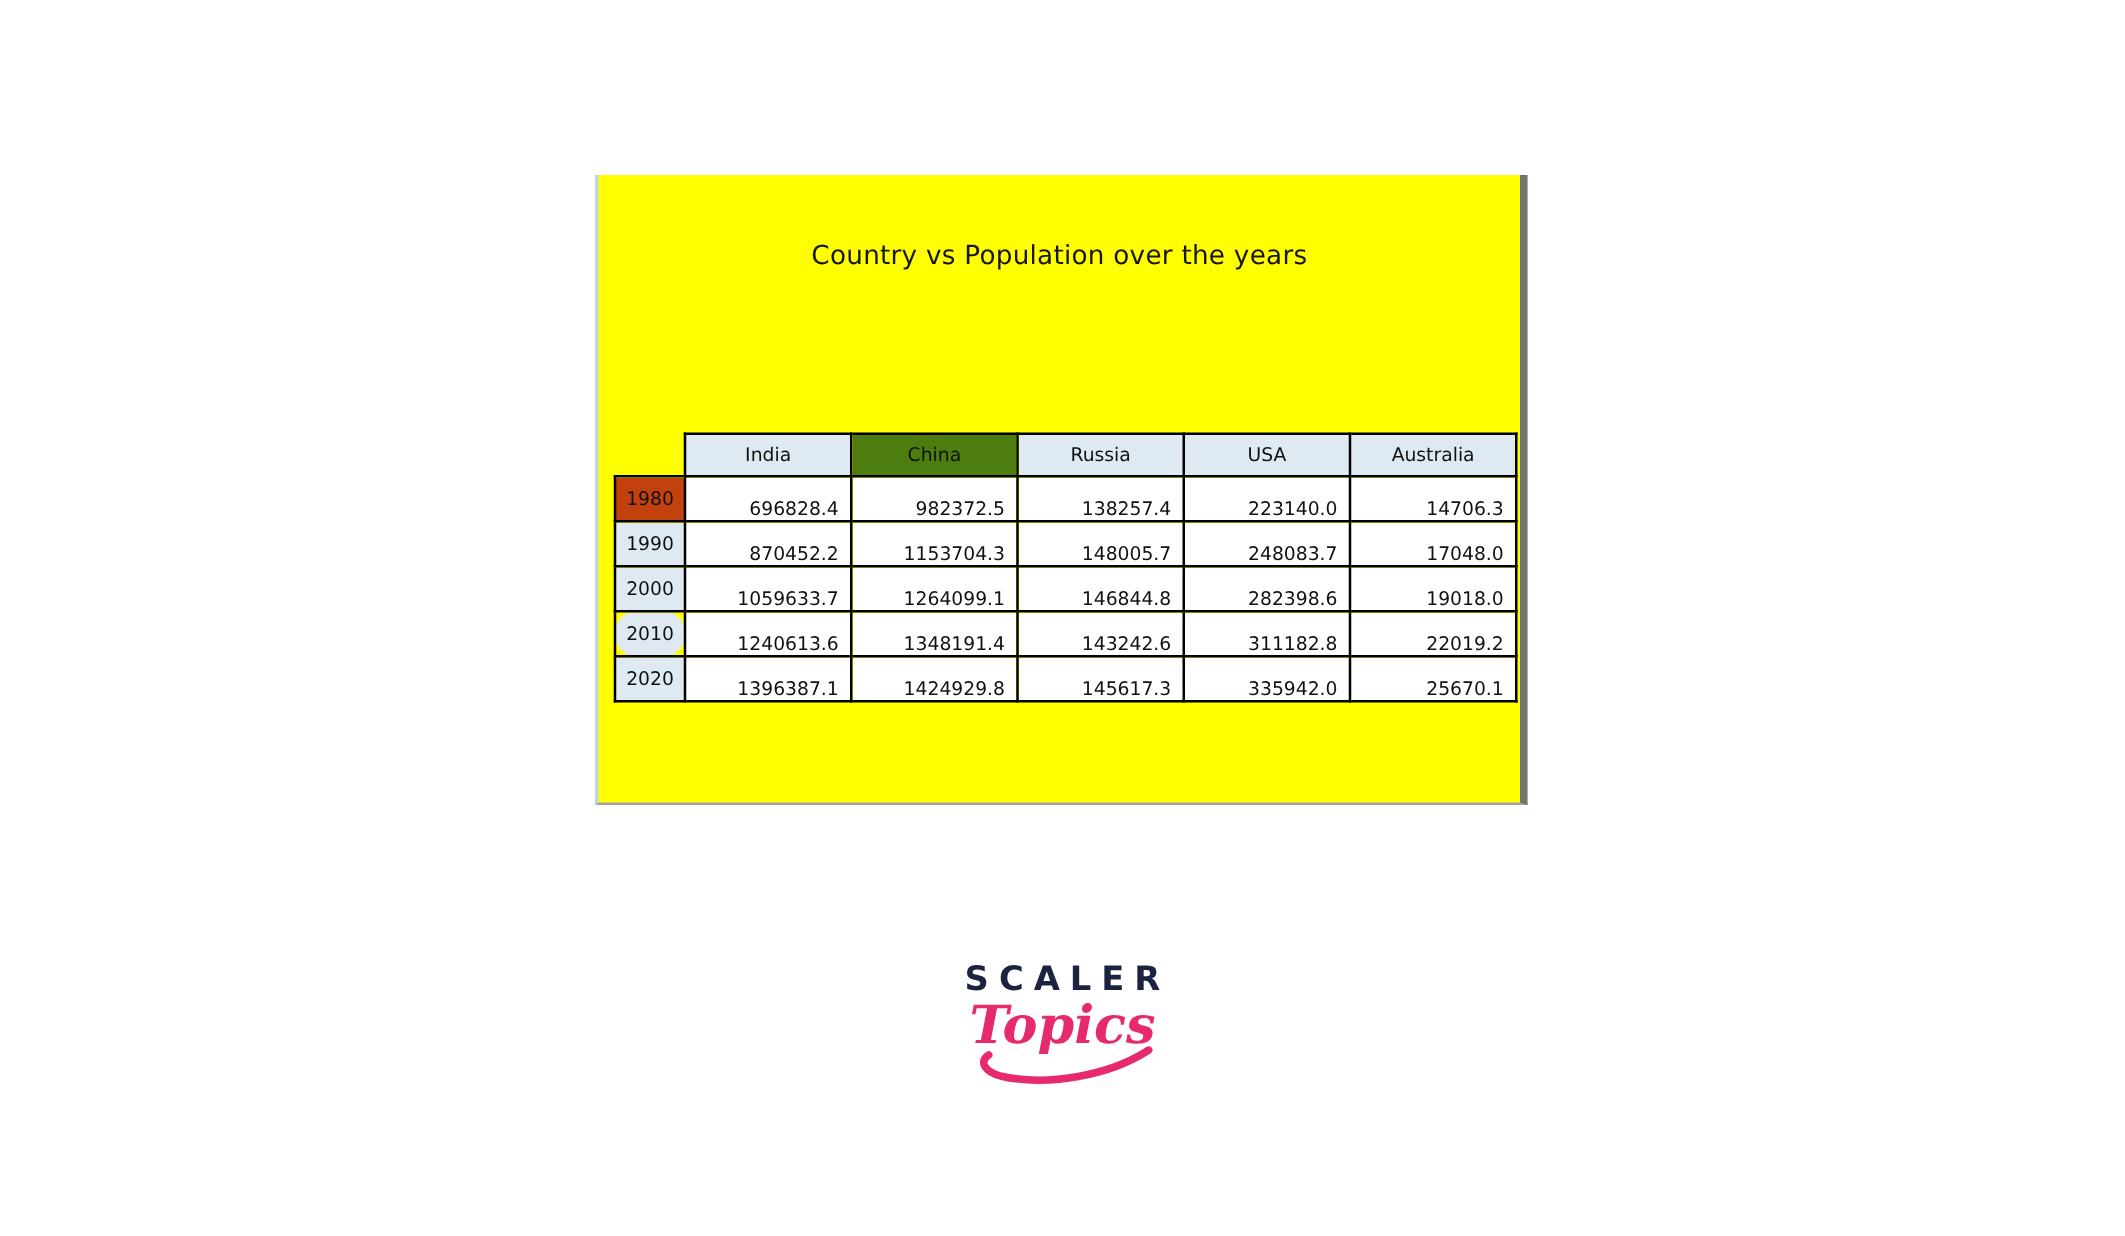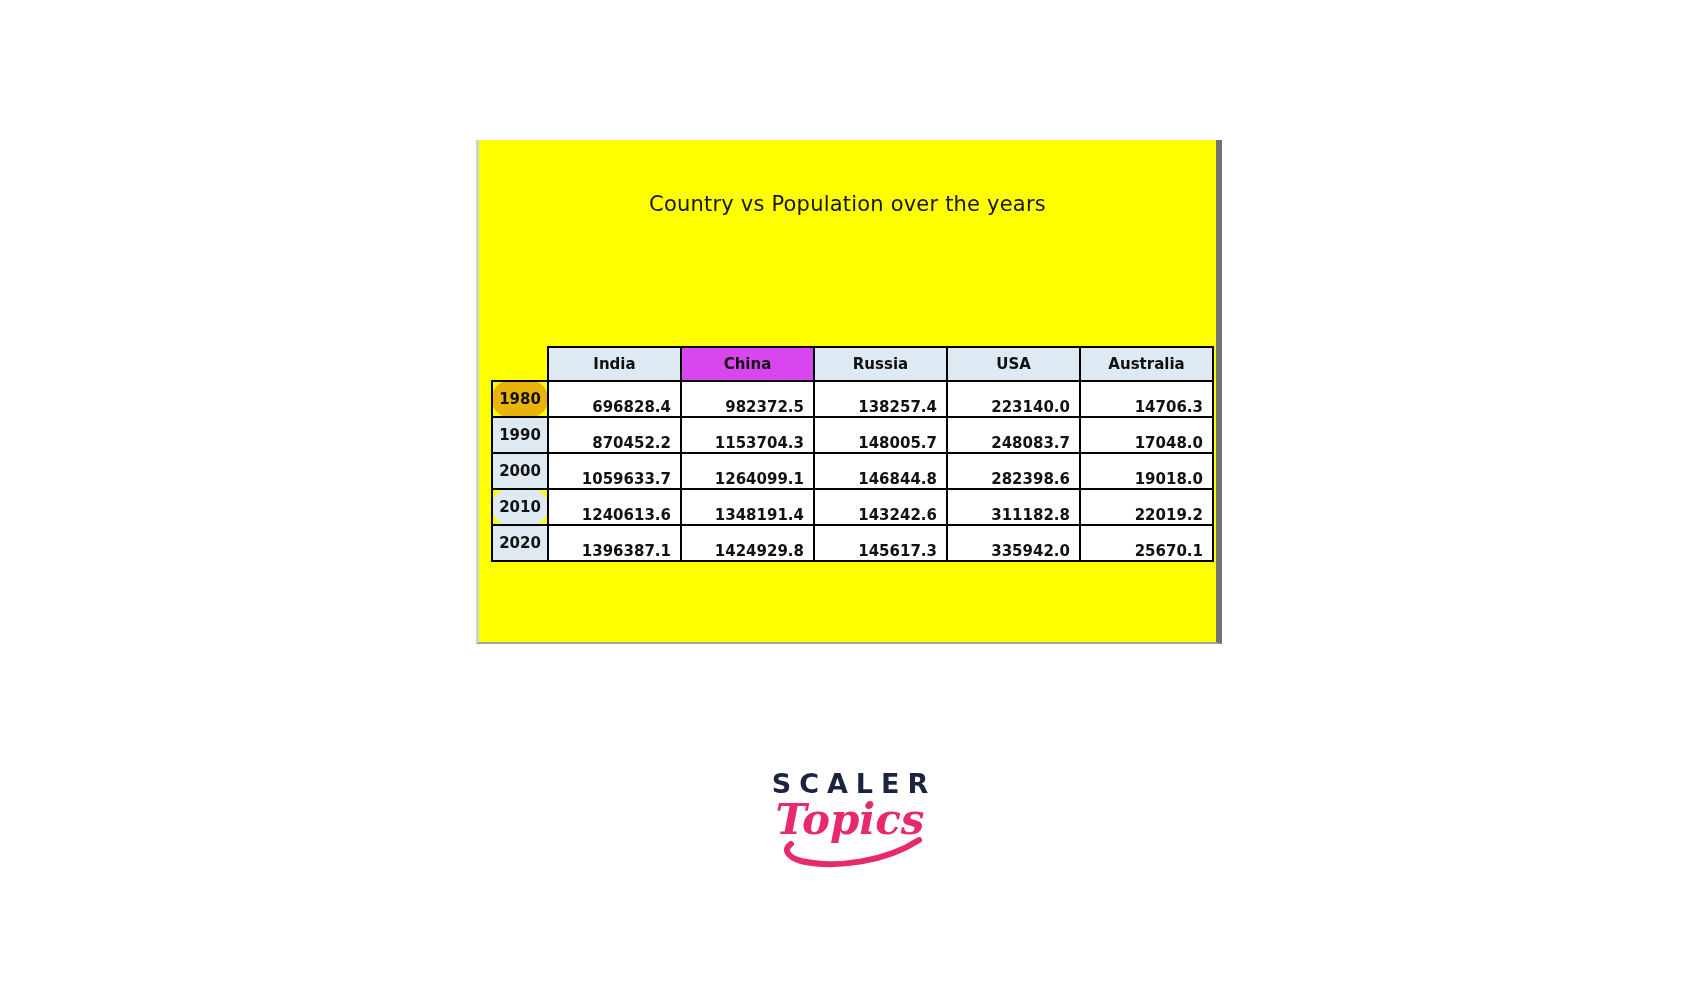--- a/index.html
+++ b/index.html
@@ -42,21 +42,21 @@
     top: 206px;
     border-collapse: collapse;
     font-size: 15px;
     color: #111111;
     table-layout: fixed;
   }
   .pop-table th, .pop-table td {
     border: 2px solid #000000;
     height: 34px;
     box-sizing: border-box;
-    font-weight: bold;
+    font-weight: normal;
     white-space: nowrap;
     overflow: hidden;
   }
   .pop-table th.corner {
     border: none;
     background: transparent;
     width: 56px;
   }
   .pop-table th.colhead {
     width: 133px;
@@ -107,29 +107,29 @@
 <div class="page">
 
   <div class="figure" style="background: rgb(255, 255, 0);">
     <div class="fig-title">Country vs Population over the years</div>
 
     <table class="pop-table">
       <thead>
         <tr id="head-row">
             <th class="corner"></th>
             <th class="colhead" style="background: rgb(223, 233, 241);">India</th>
-            <th class="colhead" style="background: #d946ef;">China</th>
+            <th class="colhead" style="background: #4d7c0f;">China</th>
             <th class="colhead" style="background: rgb(223, 233, 241);">Russia</th>
             <th class="colhead" style="background: rgb(223, 233, 241);">USA</th>
             <th class="colhead" style="background: rgb(223, 233, 241);">Australia</th>
           </tr>
       </thead>
       <tbody id="table-body">
           <tr>
-            <th class="rowhead" style="background: #eab308; border-radius: 17px;">1980</th>
+            <th class="rowhead" style="background: #c2410c;">1980</th>
             <td class="val">696828.4</td>
             <td class="val">982372.5</td>
             <td class="val">138257.4</td>
             <td class="val">223140.0</td>
             <td class="val">14706.3</td>
           </tr>
           <tr>
             <th class="rowhead" style="background: rgb(223, 233, 241);">1990</th>
             <td class="val">870452.2</td>
             <td class="val">1153704.3</td>

